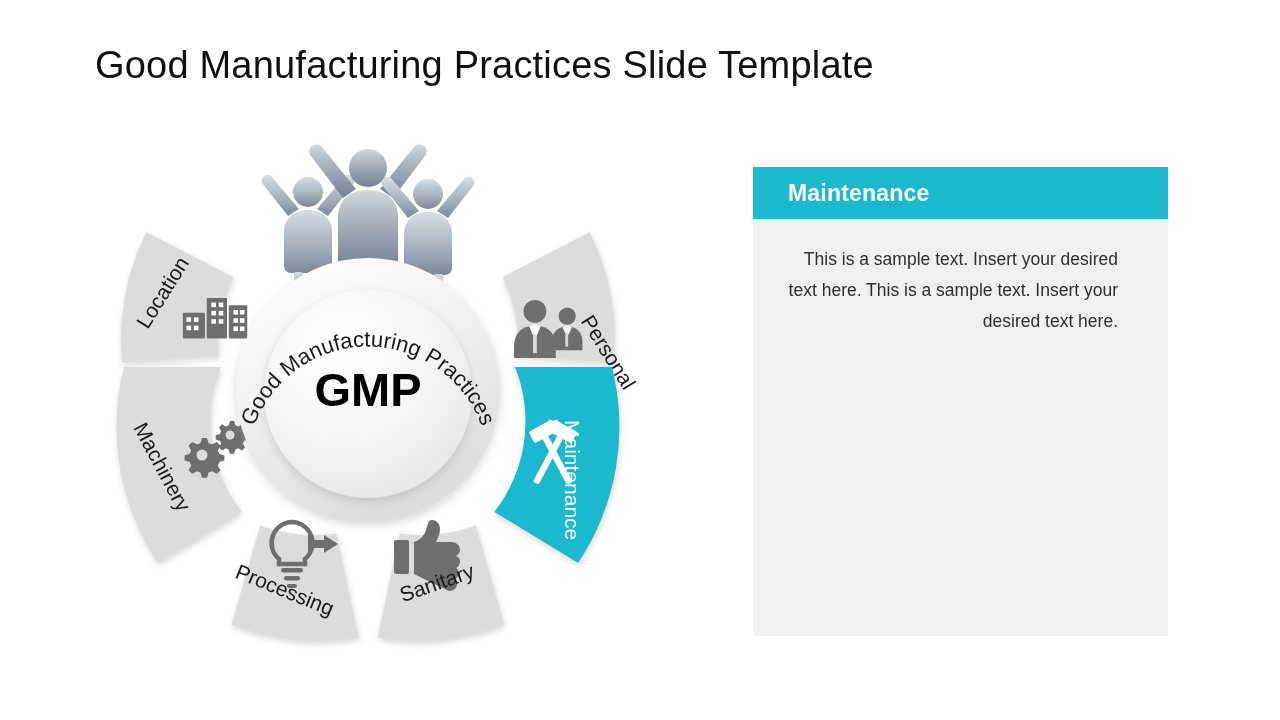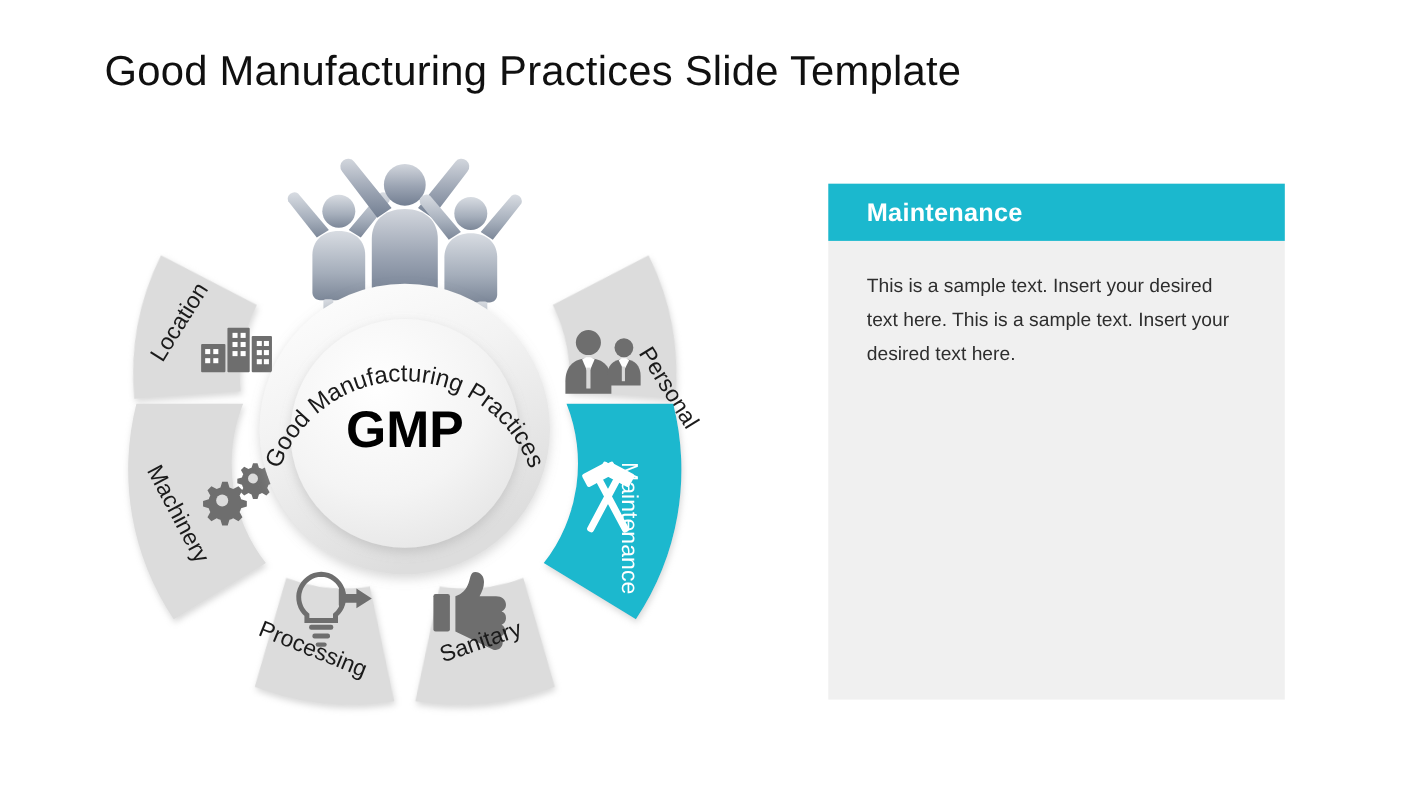--- a/index.html
+++ b/index.html
@@ -69,20 +69,21 @@
     letter-spacing: 0.2px;
   }
   #info-panel-body {
     position: absolute;
     left: 35px;
     top: 77px;
     width: 330px;
     font-size: 17.5px;
     line-height: 31px;
     color: #2e2e2e;
+    text-align: right;
   }
 
   
   .petal-label {
     font-family: "Liberation Sans", sans-serif;
     font-size: 21px;
     fill: #1a1a1a;
   }
   .petal-label-on {
     font-family: "Liberation Sans", sans-serif;

